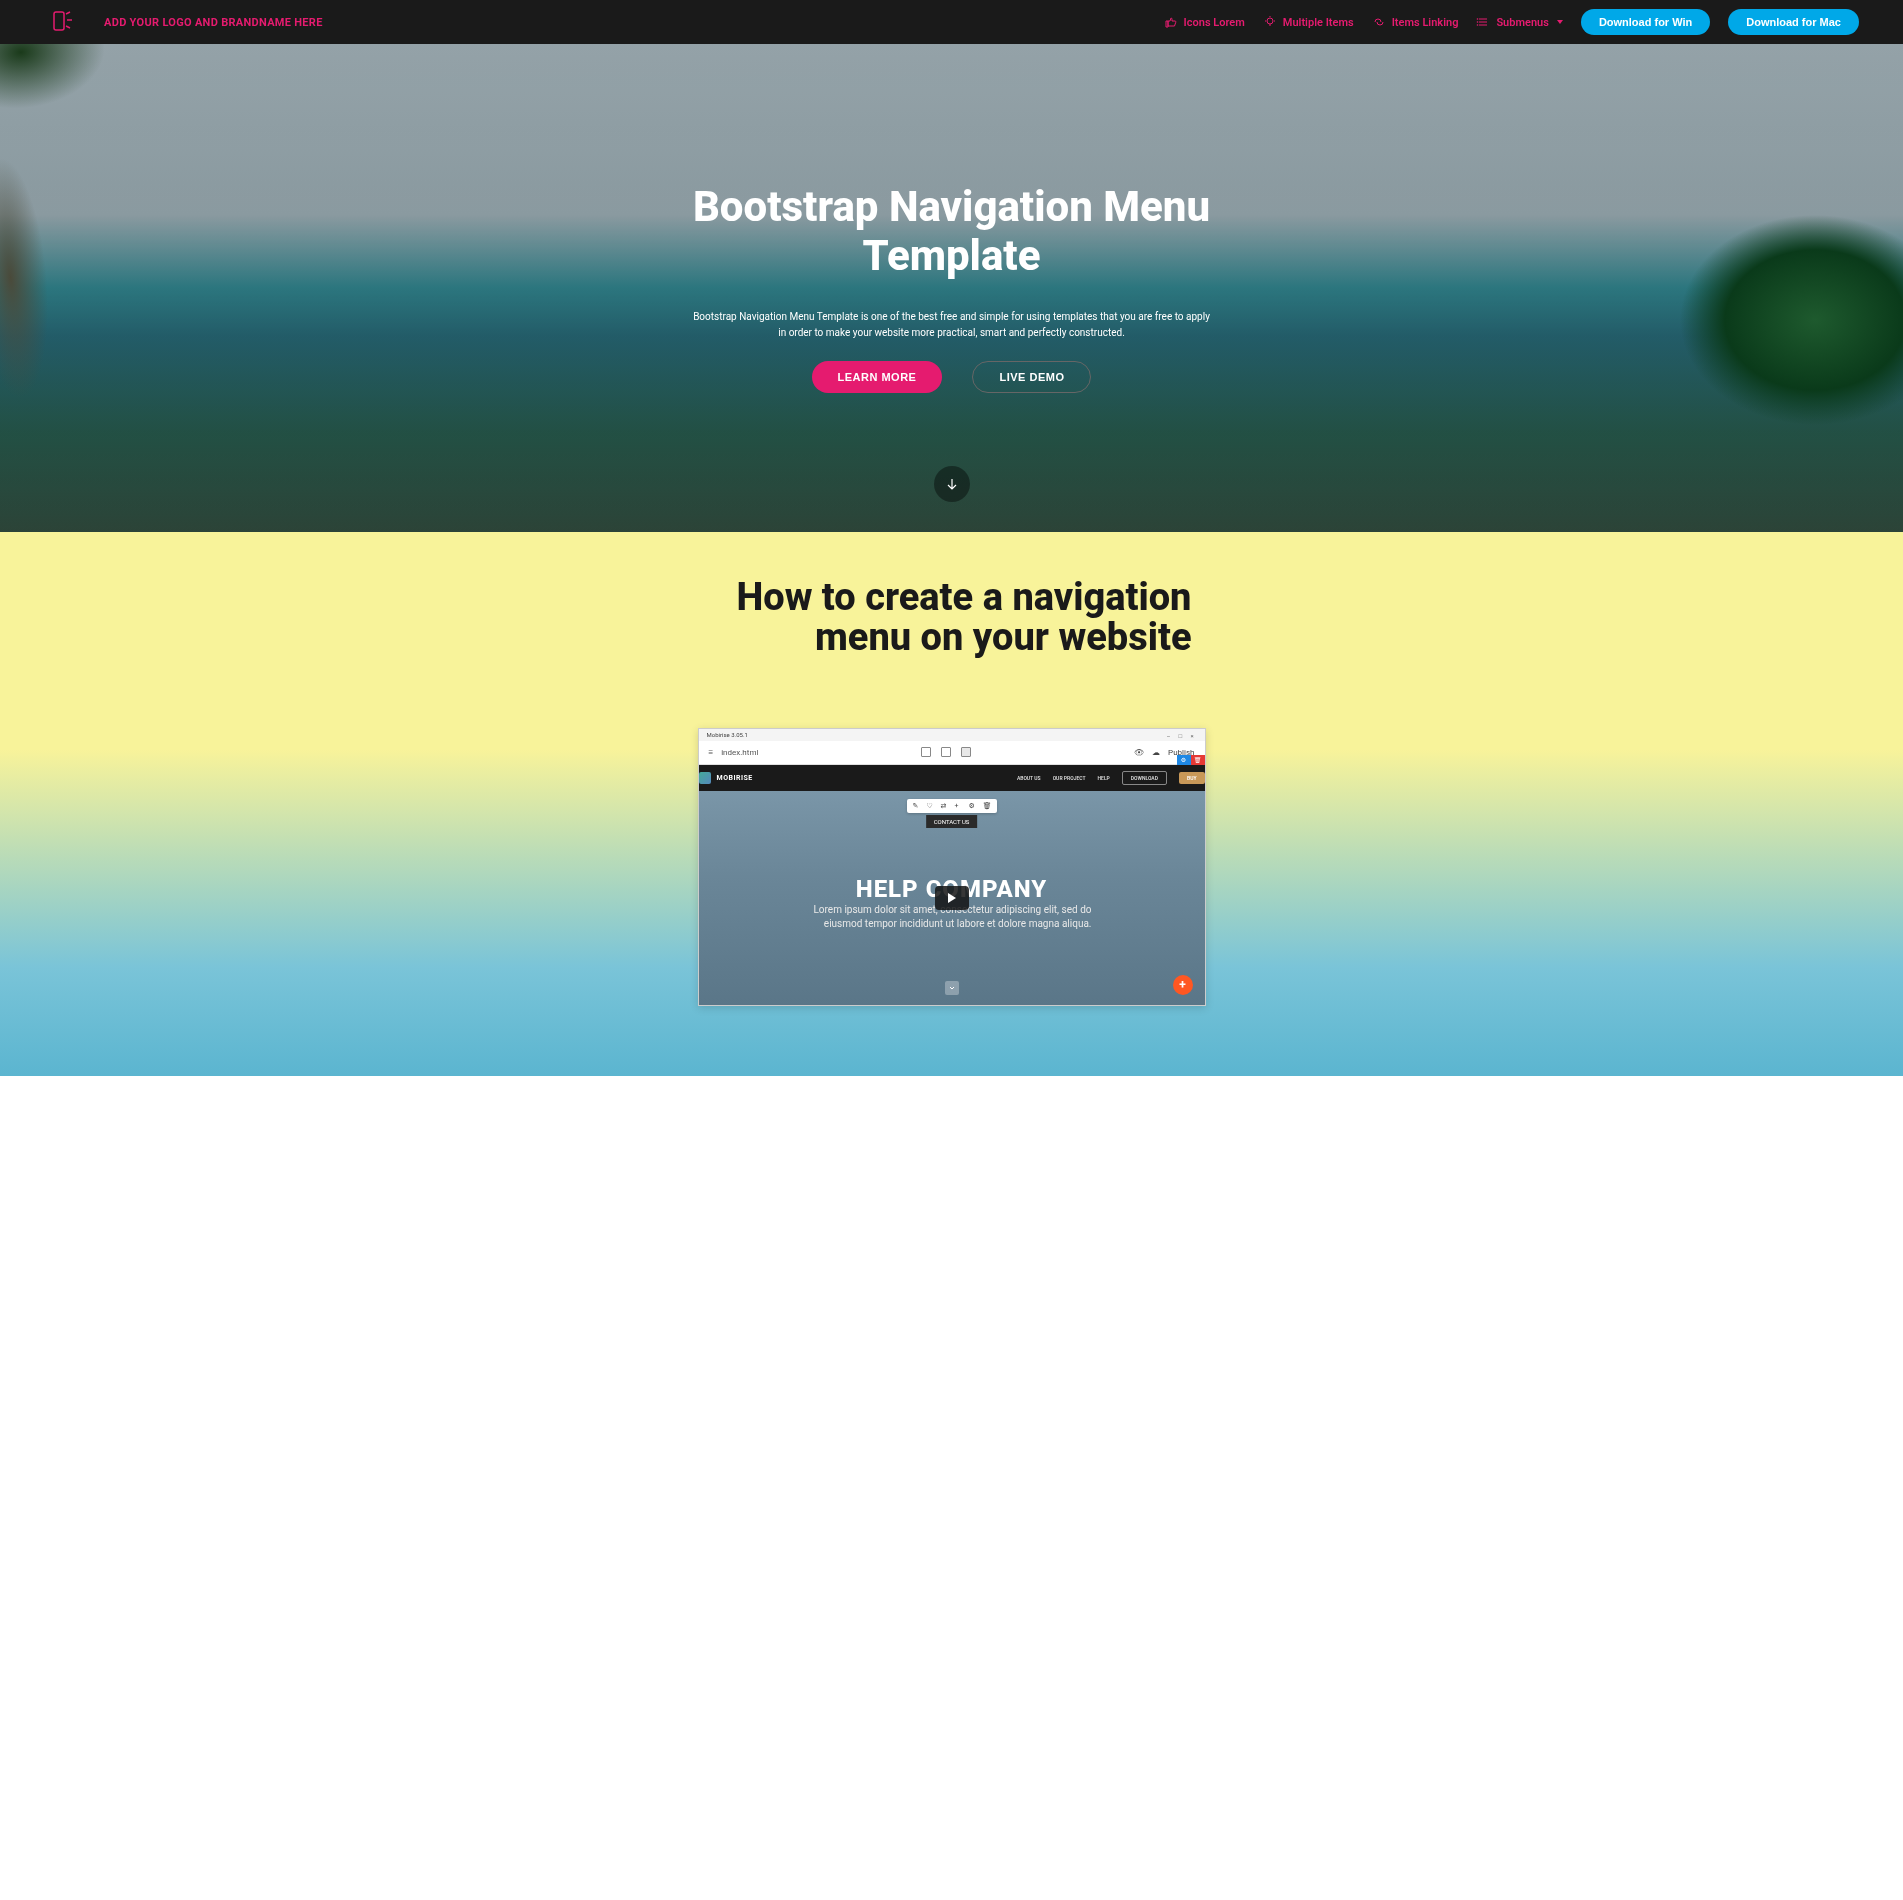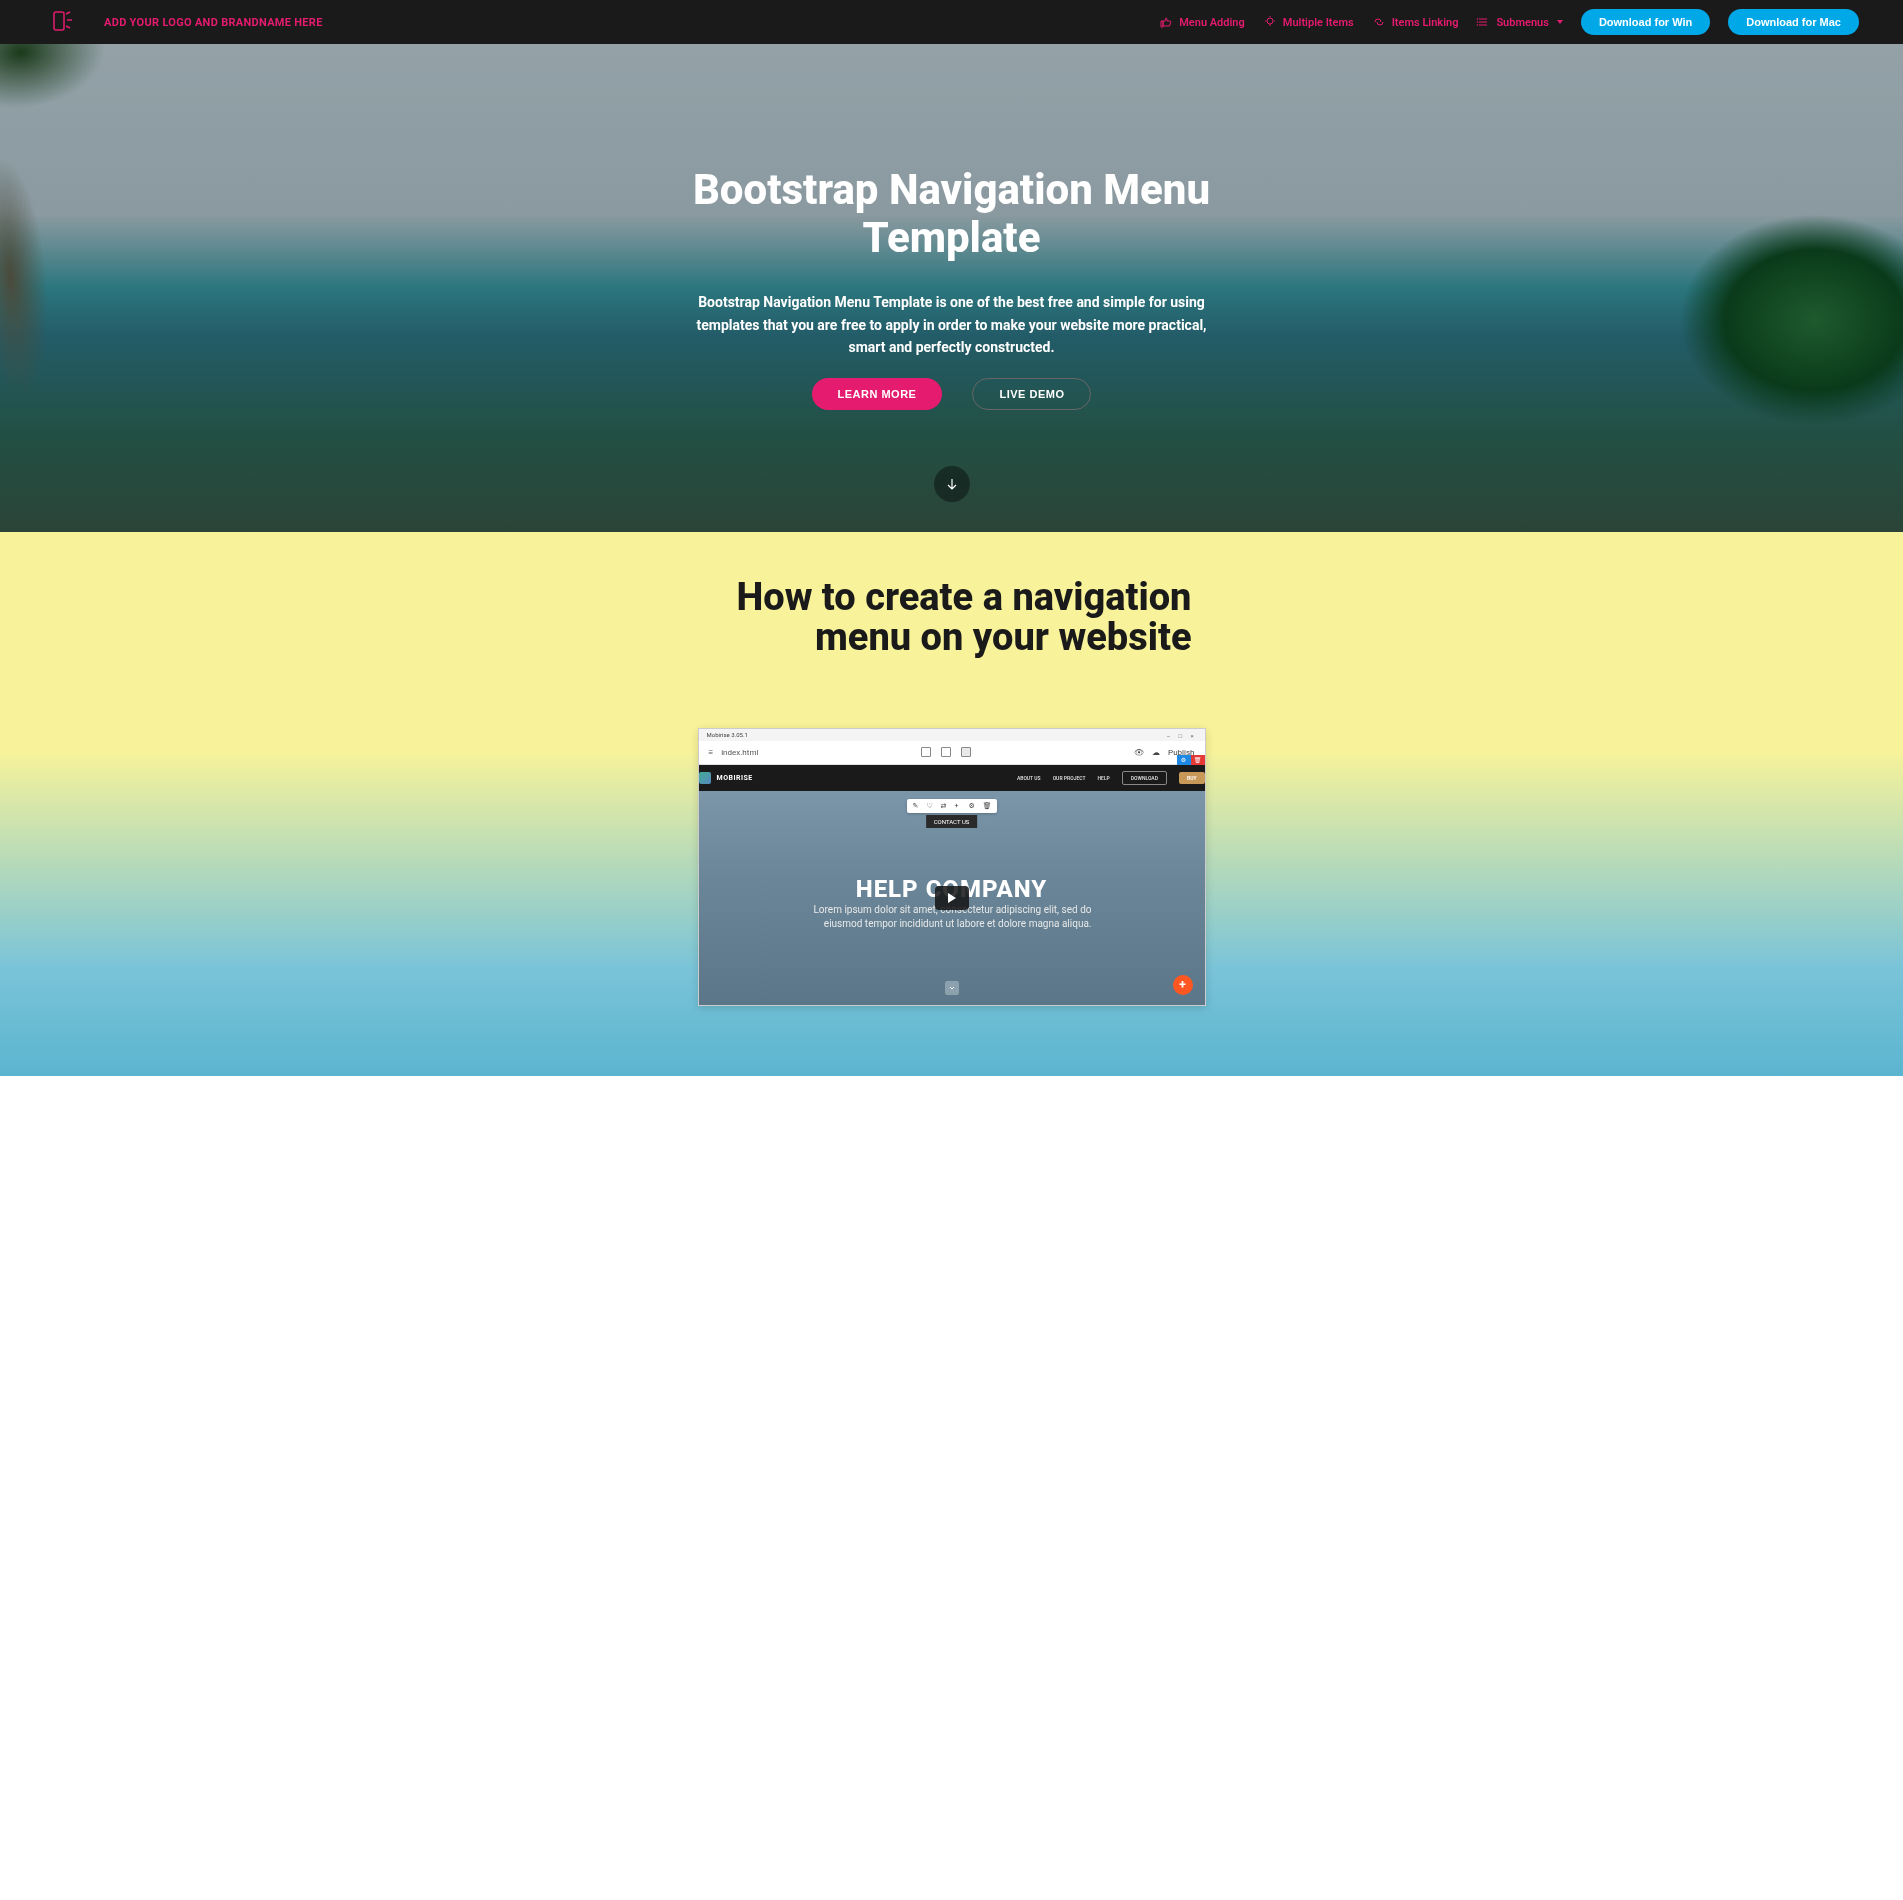--- a/index.html
+++ b/index.html
@@ -50,21 +50,21 @@
   position: absolute; left: -40px; top: -60px; width: 420px; height: 560px;
   background: radial-gradient(ellipse 60px 200px at 50px 50%, #4a4a3a 0%, transparent 60%),
               radial-gradient(ellipse 120px 80px at 80px 10%, #1a3a1a 0%, transparent 70%);
   transform: rotate(-5deg);
 }
 .palm-right {
   position: absolute; right: -80px; bottom: -40px; width: 420px; height: 420px;
   background: radial-gradient(ellipse 180px 140px at 60% 40%, #1e5a2e 0%, #0a3a1a 50%, transparent 75%);
 }
 .hero-title { font-size: 42px; font-weight: 800; line-height: 1.15; margin-bottom: 29px; max-width: 560px; position: relative; z-index: 2; }
-.hero-desc { font-size: 14px; line-height: 1.6; max-width: 520px; margin-bottom: 20px; position: relative; z-index: 2; font-weight: bold; }
+.hero-desc { font-size: 10px; line-height: 1.6; max-width: 520px; margin-bottom: 20px; position: relative; z-index: 2; }
 .hero-buttons { display: flex; gap: 30px; position: relative; z-index: 2; }
 .btn-primary {
   background: #e51b6f; color: #fff; font-size: 11px; font-weight: 700;
   padding: 10px 26px; border-radius: 20px; border: none; cursor: pointer; letter-spacing: 0.5px;
 }
 .btn-outline {
   background: transparent; color: #fff; font-size: 11px; font-weight: 700;
   padding: 9px 26px; border-radius: 20px; border: 1px solid #666; cursor: pointer; letter-spacing: 0.5px;
 }
 .scroll-down {
@@ -158,21 +158,21 @@
     </span>
     <span class="brandname">ADD YOUR LOGO AND BRANDNAME HERE</span>
   </div>
   <div class="navbar-right">
     <div class="nav-item">
       <span class="nav-icon">
           <svg width="14" height="14" viewBox="0 0 14 14">
             <path d="M4 6h2l1-3c1 0 1 1 1 2v1h3c1 0 1 1 0.5 2l-1 3H4z M2 6h2v6H2z" fill="none" stroke="#e51b6f" stroke-width="1"></path>
           </svg>
         </span>
-      <span>Menu Adding</span>
+      <span>Icons Lorem</span>
     </div>
     <div class="nav-item">
       <span class="nav-icon">
           <svg width="14" height="14" viewBox="0 0 14 14">
             <circle cx="7" cy="6" r="3" fill="none" stroke="#e51b6f" stroke-width="1"></circle>
             <line x1="6" y1="10" x2="8" y2="10" stroke="#e51b6f" stroke-width="1"></line>
             <line x1="7" y1="1" x2="7" y2="2" stroke="#e51b6f"></line>
             <line x1="2" y1="6" x2="3" y2="6" stroke="#e51b6f"></line>
             <line x1="11" y1="6" x2="12" y2="6" stroke="#e51b6f"></line>
           </svg>

